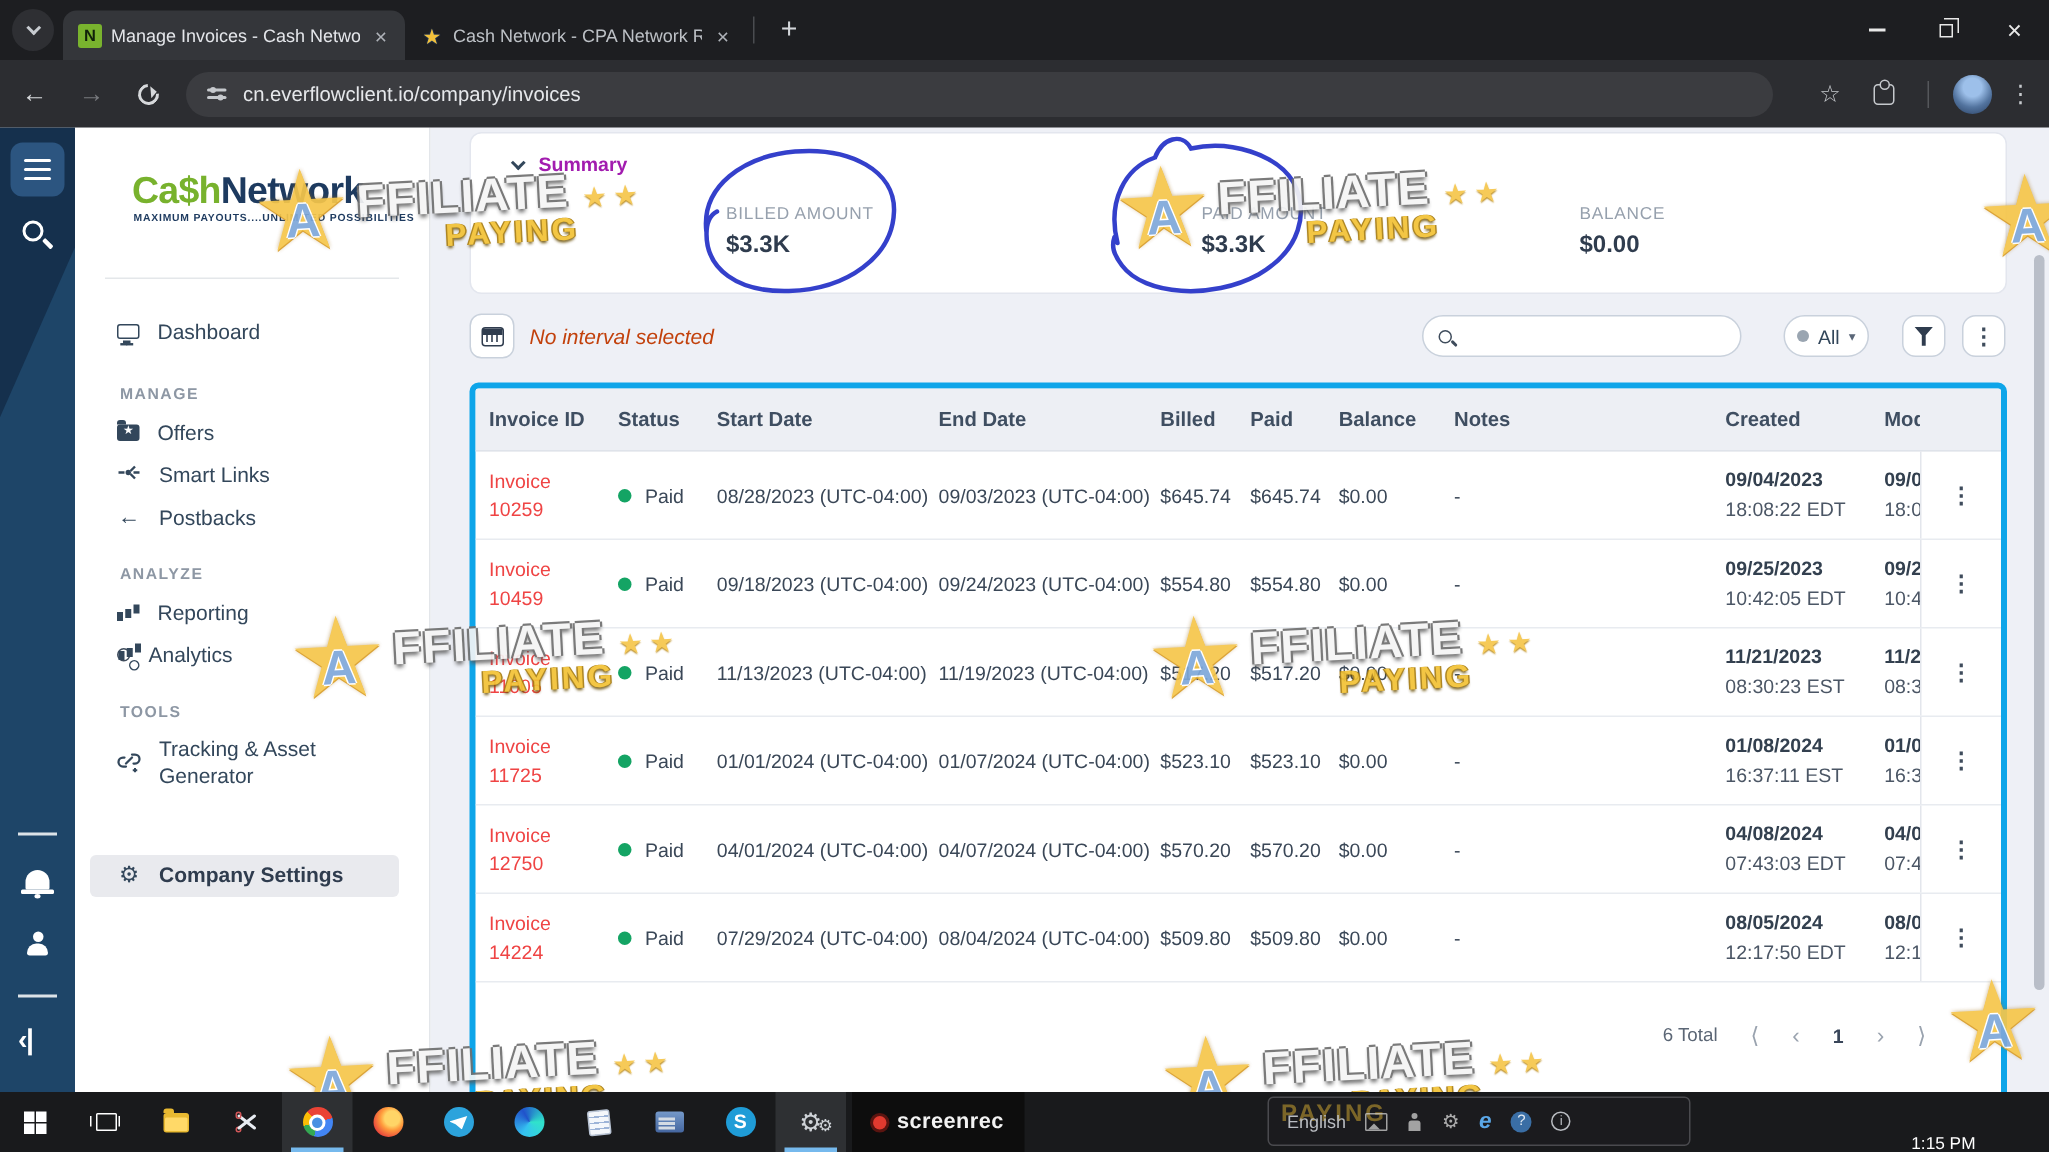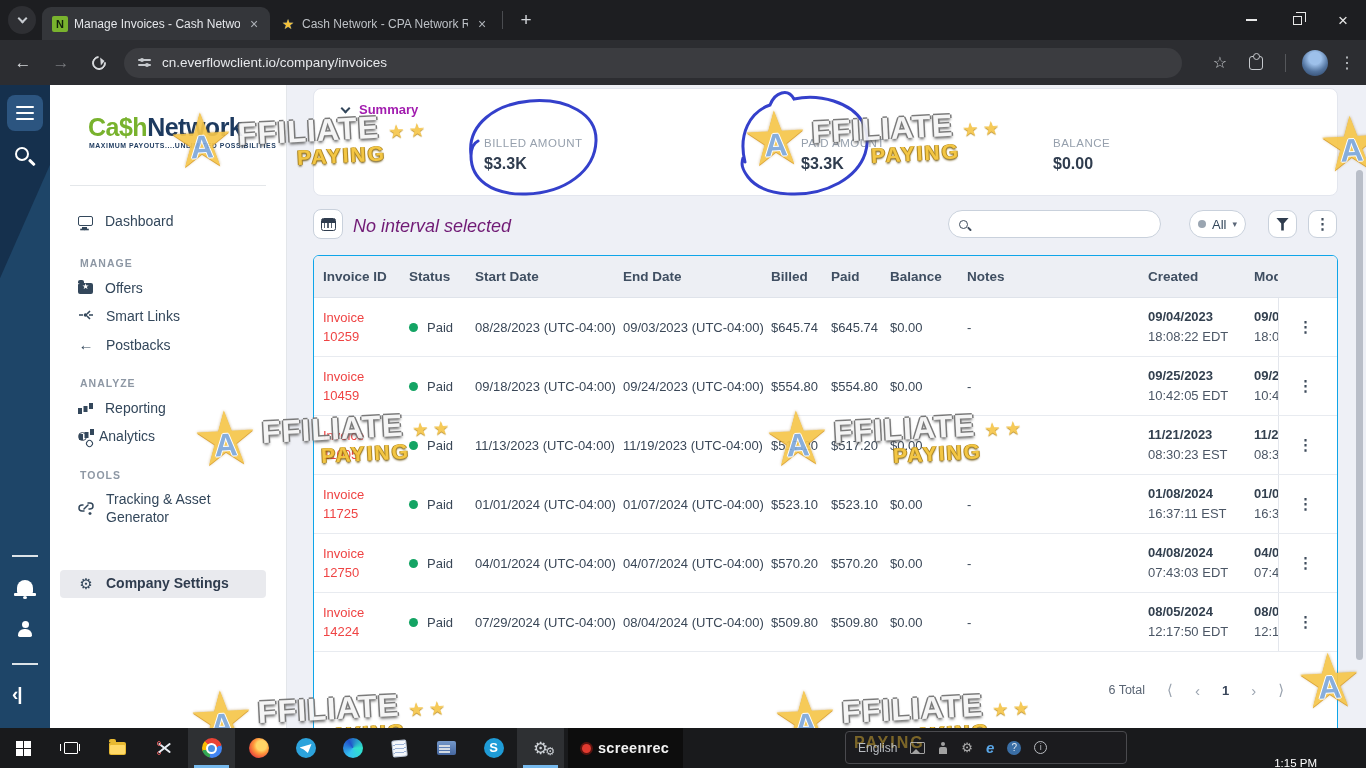--- a/index.html
+++ b/index.html
@@ -86,35 +86,35 @@
   .chev-nav { width:7px; height:7px; border-right:2px solid #33475b; border-bottom:2px solid #33475b; transform:rotate(45deg); margin-top:-3px; }
   .stat { position:absolute; top:48px; }
   .stat .lbl { font-size:11.5px; letter-spacing:.5px; color:#96a0ad; }
   .stat .val { font-size:16px; font-weight:bold; color:#2f3c4e; margin-top:6px; }
   .stat.s1 { left:170px; } .stat.s2 { left:455px;margin-left:32px; } .stat.s3 { left:739px; }
 
   .filters { position:absolute; left:26px; top:124px; width:1025px; height:32px; }
   .cal-btn { position:absolute; left:0; top:0; width:30px; height:30px; border:1px solid #c9d1dc; border-radius:8px; background:#fff; display:flex; align-items:center; justify-content:center; }
   .cal { width:15px; height:13px; border:1.6px solid #2f3c4e; border-radius:2.5px; position:relative; background:linear-gradient(#2f3c4e 0 4px, #fff 4px); }
   .cal::before { content:""; position:absolute; top:4.5px; left:2px; width:8px; height:5px; background:repeating-linear-gradient(90deg,#2f3c4e 0 1.5px,transparent 1.5px 3.5px); opacity:.8; }
-  .interval { position:absolute; left:40px; top:7px; font-style:italic; font-size:18px; color:#701a75; }
+  .interval { position:absolute; left:40px; top:7px; font-style:italic; font-size:14px; color:#c2410c; }
   .search-pill { position:absolute; left:635px; top:1px; width:213px; height:28px; border:1px solid #c9d1dc; border-radius:14px; background:#fff; display:flex; align-items:center; padding:0 10px; gap:8px; }
   .mag { width:9px; height:9px; border:1.8px solid #3f4c5c; border-radius:50%; position:relative; flex:0 0 auto; }
   .mag::after { content:""; position:absolute; left:7px; top:7px; width:5px; height:1.8px; background:#3f4c5c; border-radius:1px; transform:rotate(45deg); }
   .search-pill input { border:none; outline:none; flex:1; font-size:13px; background:transparent; color:#33475b; }
   .all-pill { position:absolute; left:876px; top:1px; width:57px; height:28px; border:1px solid #c9d1dc; border-radius:14px; background:#fff; display:flex; align-items:center; justify-content:center; gap:6px; font-size:13px; color:#33475b; }
   .gray-dot { width:8px; height:8px; border-radius:50%; background:#9aa5b1; }
   .caret { font-size:9px; color:#5a6678; }
   .sq-btn { position:absolute; top:1px; width:29px; height:28px; border:1px solid #c9d1dc; border-radius:9px; background:#fff; display:flex; align-items:center; justify-content:center; }
   .funnel-btn { left:955px; } .kebab-btn { left:995px; }
   .funnel { width:13px; height:13px; background:#2f3c4e; clip-path:polygon(0 0,100% 0,60% 46%,60% 100%,40% 100%,40% 46%); }
   .kebab { color:#3f4c5c; font-size:15px; font-weight:bold; }
 
   
-  .table { position:absolute; left:26px; top:170px; width:1025px; height:497px; background:#fff; border:1px solid #0ea5e9; border-radius:6px; overflow:hidden; }
+  .table { position:absolute; left:26px; top:170px; width:1025px; height:497px; background:#fff; border:4px solid #0ea5e9; border-radius:6px; overflow:hidden; }
   .thead { display:flex; align-items:center; height:42px; background:#edeff4; border-bottom:1px solid #dfe3ea; padding-left:9px; font-size:13.5px; font-weight:bold; color:#3f4e61; }
   .trow { display:flex; align-items:center; height:59px; border-bottom:1px solid #e8ebf0; padding-left:9px; font-size:13px; color:#3a4757; }
   .c1{width:86px;} .c2{width:66px;} .c3{width:148px;} .c4{width:148px;} .c5{width:60px;} .c6{width:59px;} .c7{width:77px;} .c8{width:181px;} .c9{width:106px;} 
   .c10{width:24px; overflow:hidden; white-space:nowrap;}
   .c11{width:54px; align-self:stretch; display:flex; align-items:center; justify-content:center; border-left:1px solid #e3e6ec;}
   .thead .c11 { border-left:none; }
   .inv-link { color:#ef4444; line-height:19px; }
   .status { display:flex; align-items:center; gap:9px; }
   .gdot { width:9px; height:9px; border-radius:50%; background:#14a464; }
   .dt-date { font-weight:bold; color:#33404f; line-height:20px; white-space:nowrap; }

